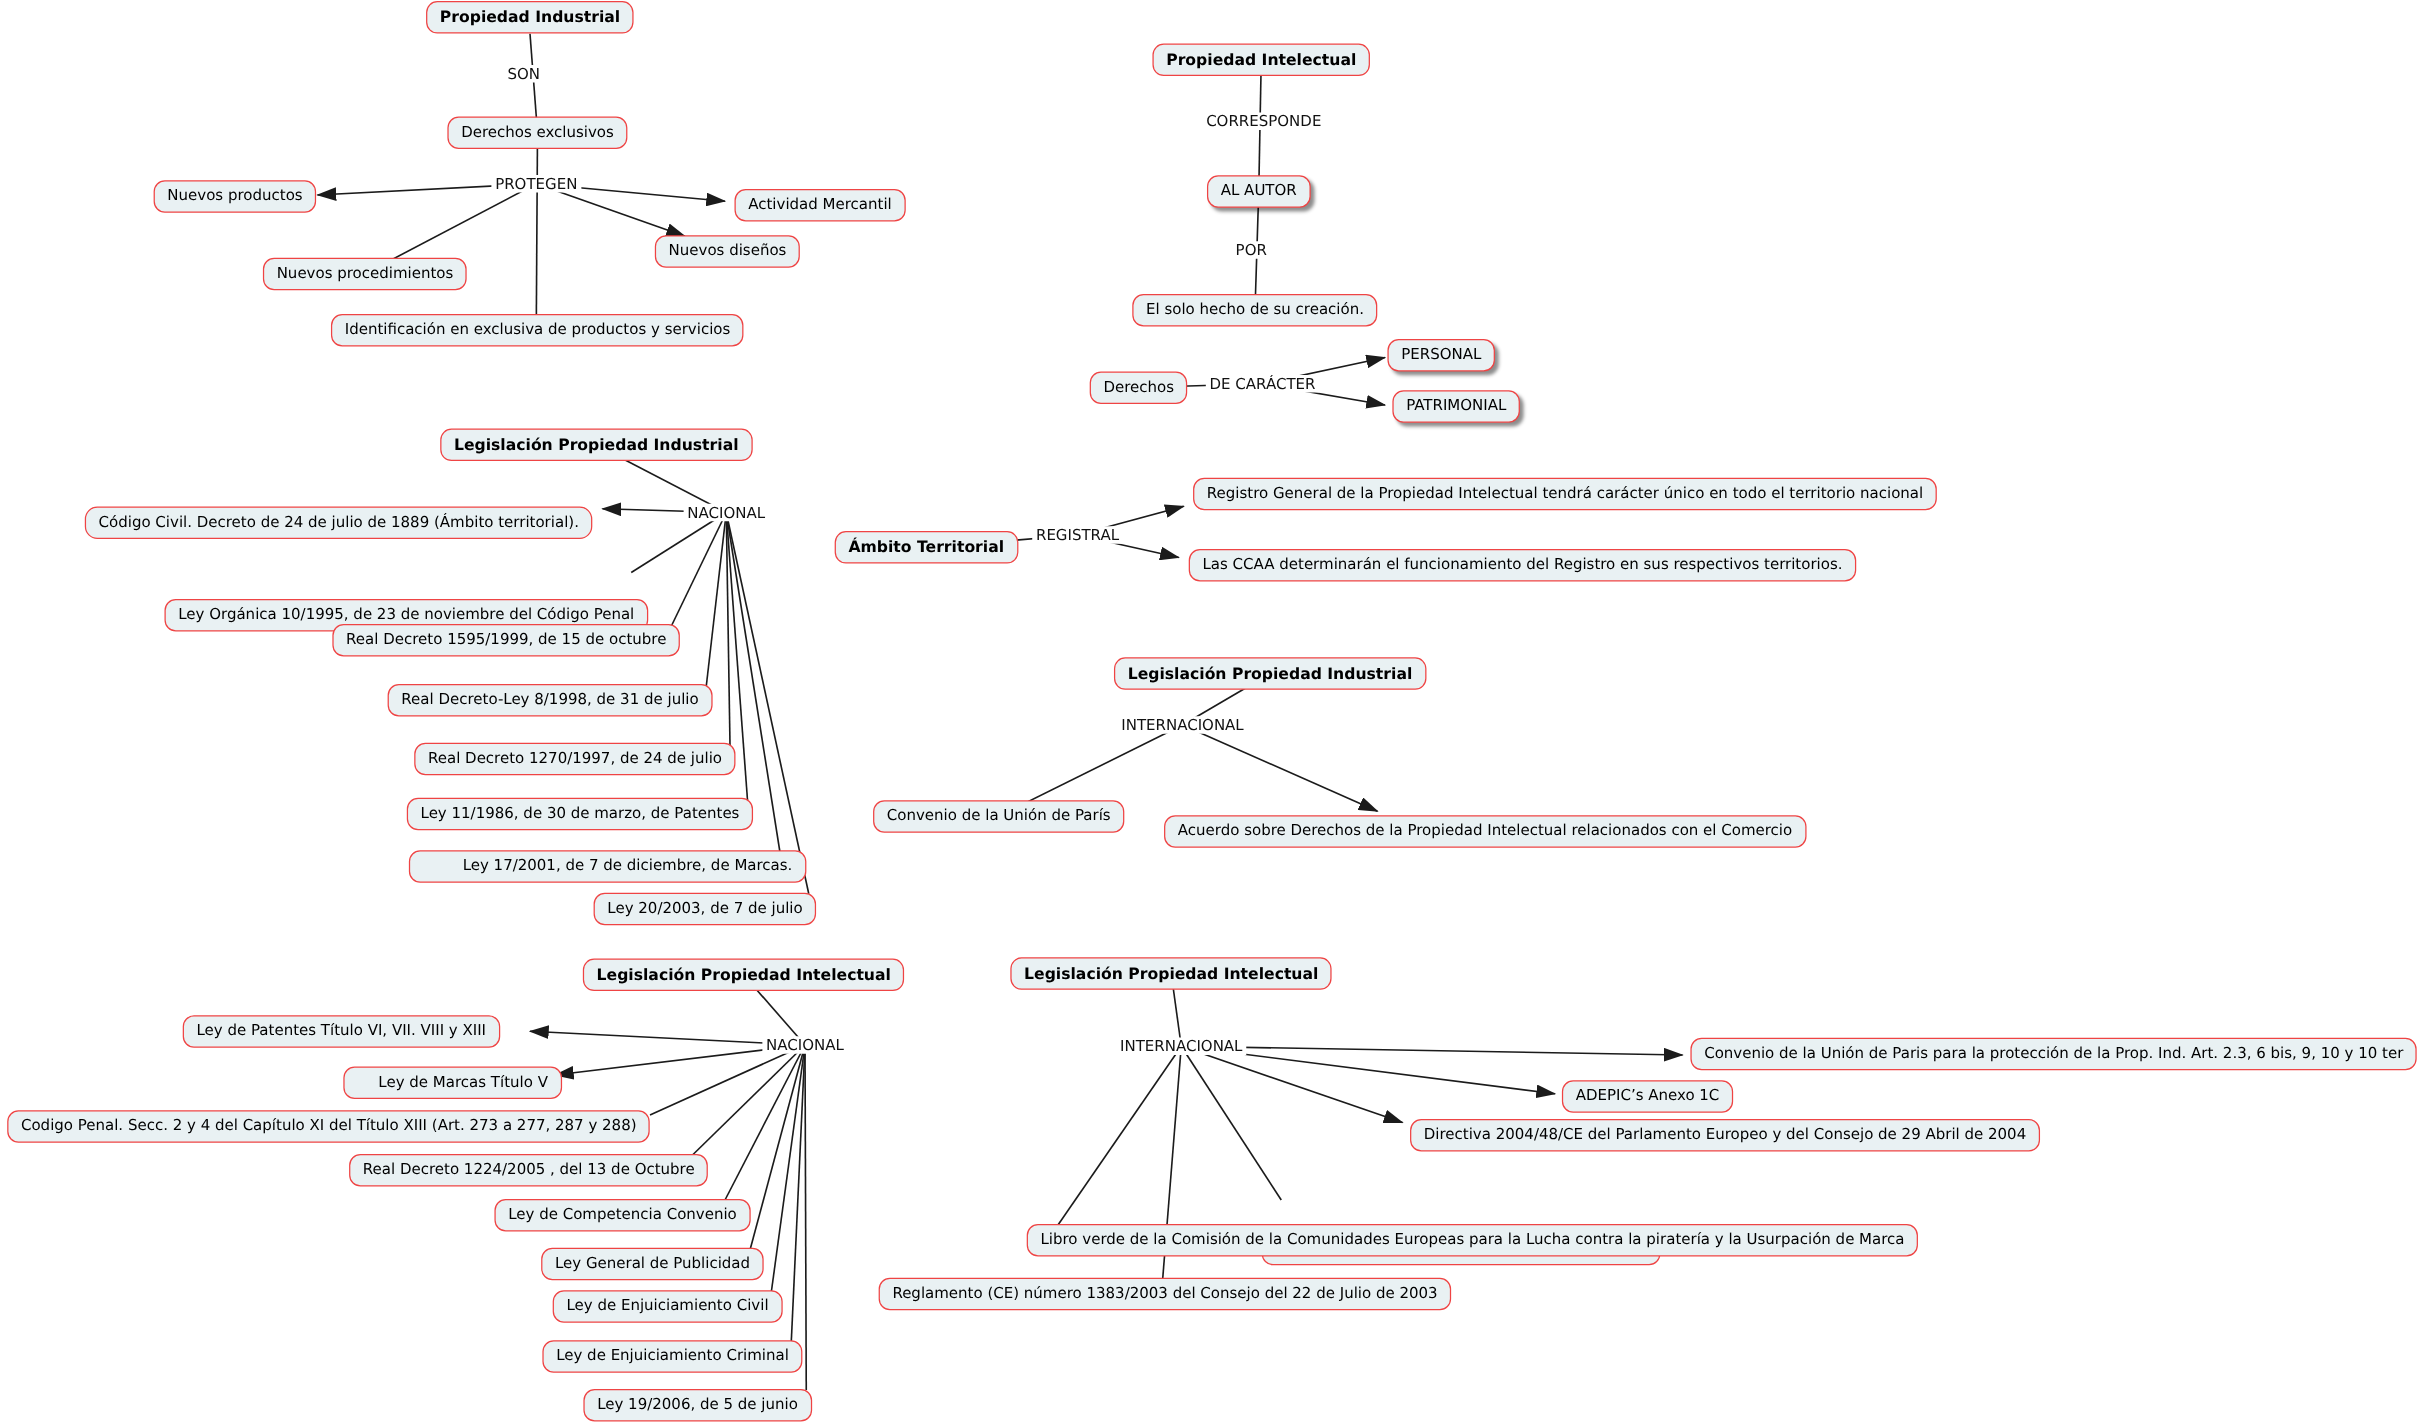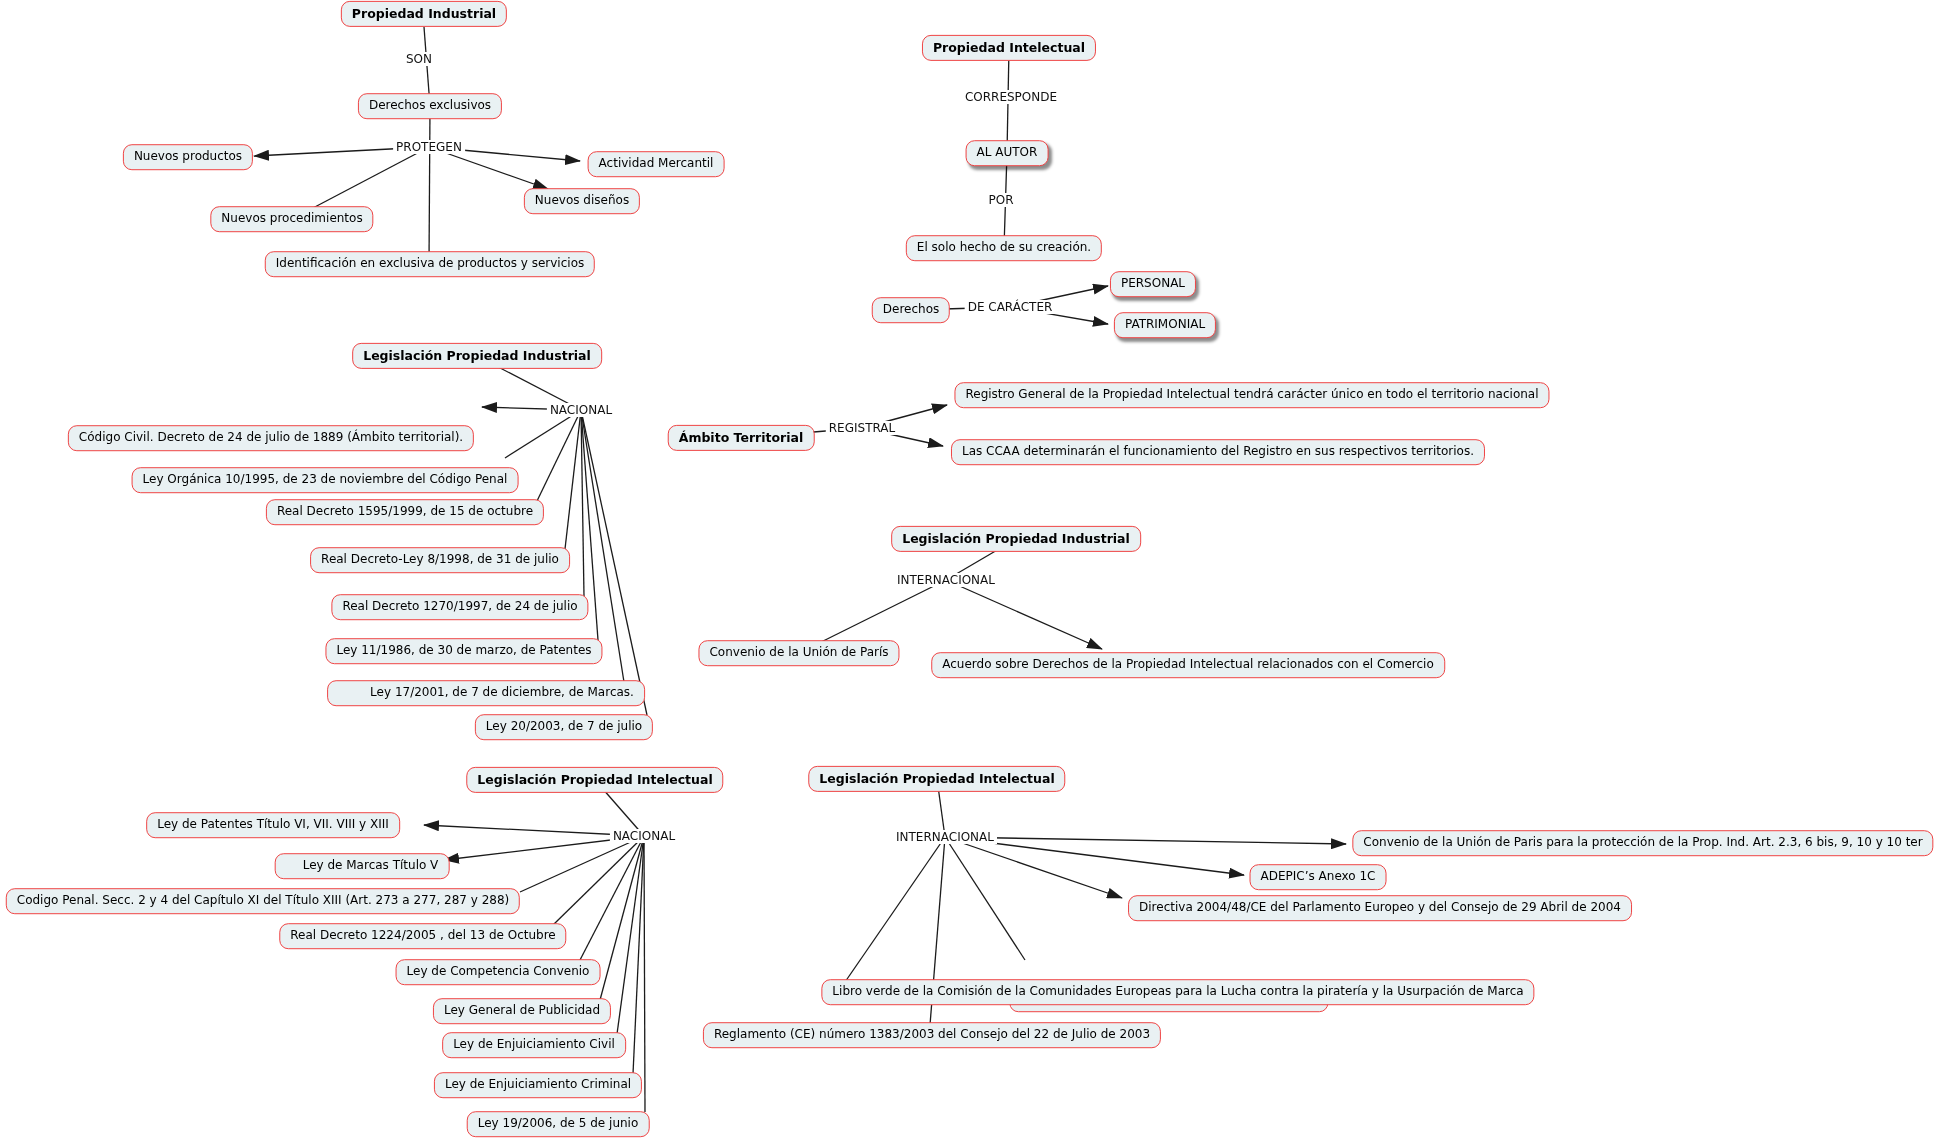--- a/index.html
+++ b/index.html
@@ -101,22 +101,22 @@
       <div class="node" style="left: 582px; top: 201px;">Nuevos diseños</div>
       <div class="node" style="left: 292px; top: 219px;">Nuevos procedimientos</div>
       <div class="node" style="left: 430px; top: 264px;">Identificación en exclusiva de productos y servicios</div>
       <div class="node bold" style="left: 1009px; top: 48px;">Propiedad Intelectual</div>
       <div class="node shadow" style="left: 1007px; top: 153px;">AL AUTOR</div>
       <div class="node" style="left: 1004px; top: 248px;">El solo hecho de su creación.</div>
       <div class="node" style="left: 911px; top: 310px;">Derechos</div>
       <div class="node shadow" style="left: 1153px; top: 284px;">PERSONAL</div>
       <div class="node shadow" style="left: 1165px; top: 325px;">PATRIMONIAL</div>
       <div class="node bold" style="left: 477px; top: 356px;">Legislación Propiedad Industrial</div>
-      <div class="node" style="left: 271px; top: 438px;">Código Civil. Decreto de 24 de julio de 1889 (Ámbito territorial).</div>
-      <div class="node" style="left: 325px; top: 480px;">Ley Orgánica 10/1995, de 23 de noviembre del Código Penal</div>
+      <div class="node" style="left: 271px; top: 418px; border-radius: 10px;">Código Civil. Decreto de 24 de julio de 1889 (Ámbito territorial).</div>
+      <div class="node" style="left: 325px; top: 492px;">Ley Orgánica 10/1995, de 23 de noviembre del Código Penal</div>
       <div class="node" style="left: 405px; top: 512px;">Real Decreto 1595/1999, de 15 de octubre</div>
       <div class="node" style="left: 440px; top: 560px;">Real Decreto-Ley 8/1998, de 31 de julio</div>
       <div class="node" style="left: 460px; top: 607px;">Real Decreto 1270/1997, de 24 de julio</div>
       <div class="node" style="left: 464px; top: 651px;">Ley 11/1986, de 30 de marzo, de Patentes</div>
       <div class="node" style="left: 486px; top: 693px; padding-left: 42px;">Ley 17/2001, de 7 de diciembre, de Marcas.</div>
       <div class="node" style="left: 564px; top: 727px;">Ley 20/2003, de 7 de julio</div>
       <div class="node bold" style="left: 741px; top: 438px;">Ámbito Territorial</div>
       <div class="node" style="left: 1252px; top: 395px;">Registro General de la Propiedad Intelectual tendrá carácter único en todo el territorio nacional</div>
       <div class="node" style="left: 1218px; top: 452px;">Las CCAA determinarán el funcionamiento del Registro en sus respectivos territorios.</div>
       <div class="node bold" style="left: 1016px; top: 539px;">Legislación Propiedad Industrial</div>

